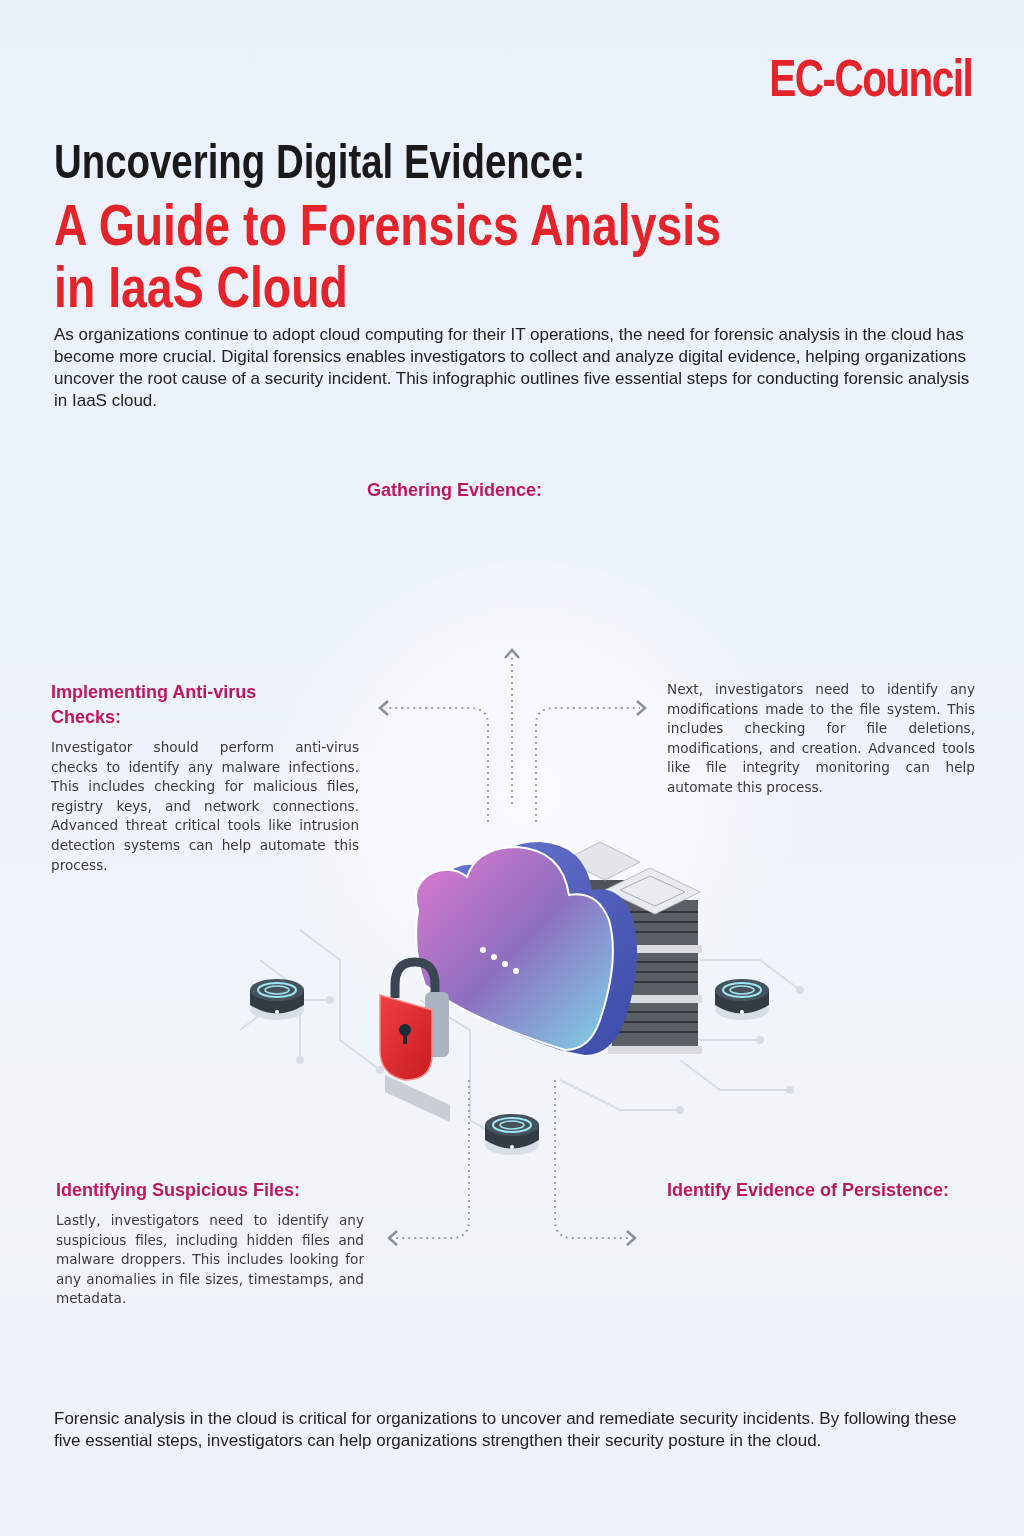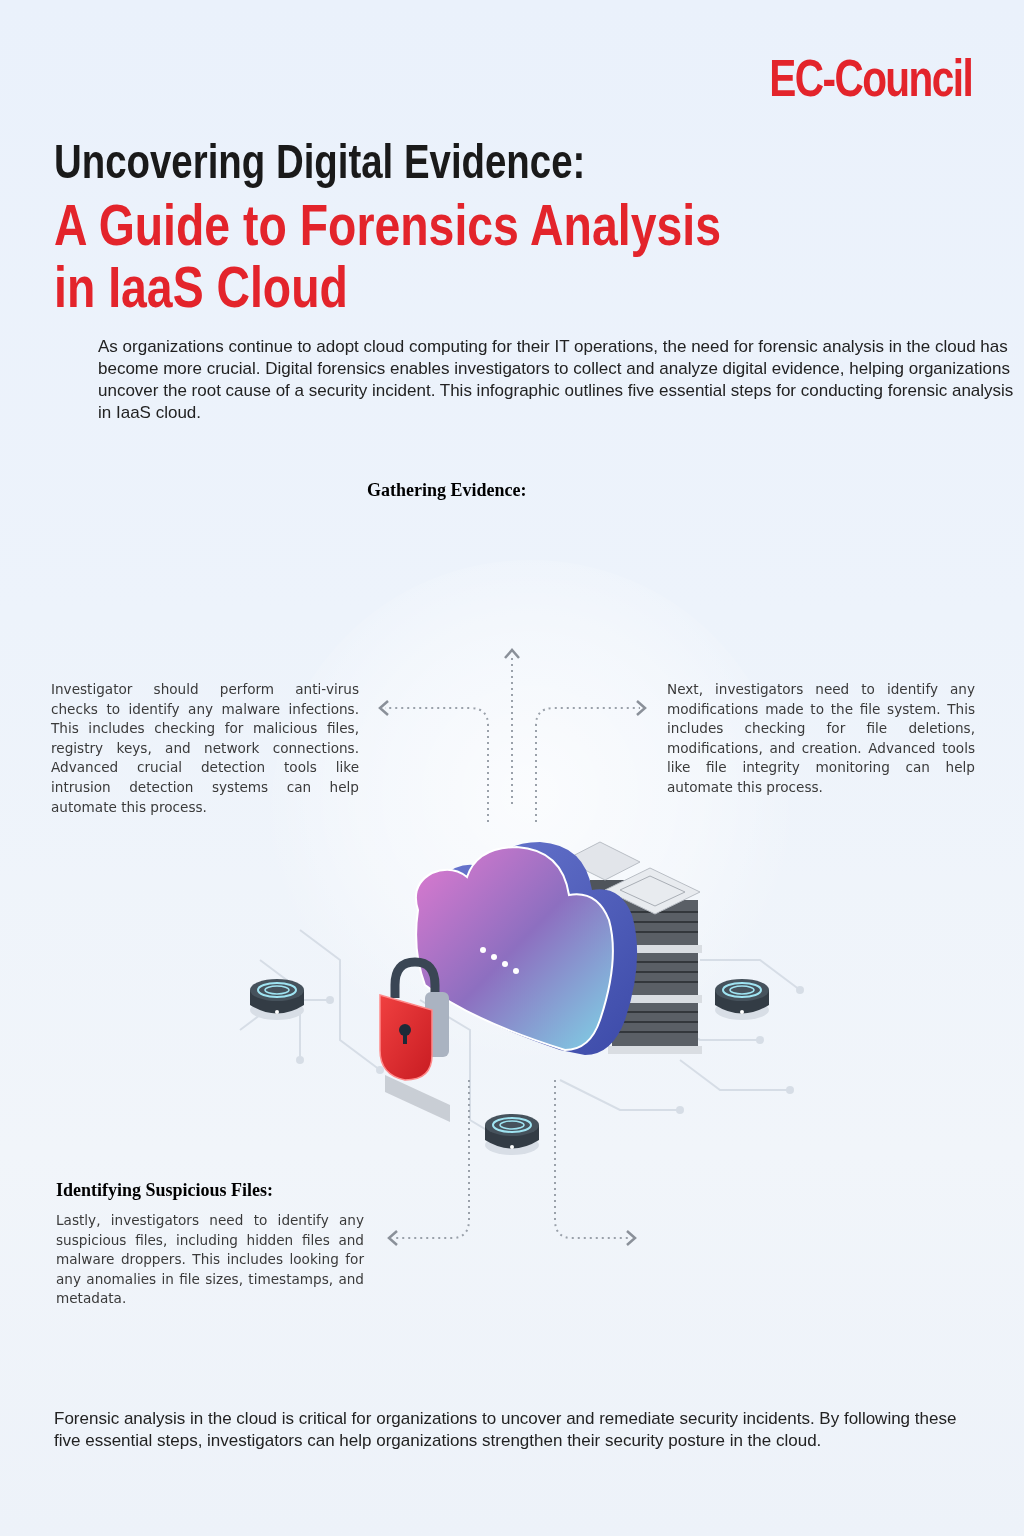--- a/index.html
+++ b/index.html
@@ -26,29 +26,29 @@
       font-family: "Liberation Sans", sans-serif; font-weight: 700;
       transform: scaleX(0.8); transform-origin: left top;
       line-height: 1.08;
     }
     .title .l1 { color: #1a1a1a; font-size: 48px; display: block; }
     .title .l2 { color: #e3242b; font-size: 58px; display: block; margin-top: 6px; }
     .intro, .conclusion {
       position: absolute; left: 54px; width: 920px;
       font-family: "Liberation Sans", sans-serif; font-size: 17px; line-height: 22px; color: #222;
     }
-    .intro { top: 336px; margin-left: 44px; }
+    .intro { top: 324px; }
     .conclusion { top: 1408px; }
     .step {
       position: absolute; width: 308px;
       font-family: "DejaVu Sans", sans-serif;
     }
     .step h3 {
-      color: #000000; font-size: 16.5px; font-weight: 700; line-height: 25px; margin-bottom: 8px;
-      font-family: Liberation Serif, serif; font-size: 18px;
+      color: #be185d; font-size: 16.5px; font-weight: 700; line-height: 25px; margin-bottom: 8px;
+      font-family: Liberation Sans, sans-serif; font-size: 18px;
     }
     .step p {
       font-size: 13.6px; line-height: 19.6px; color: #3a3a3a; text-align: justify;
       font-family: "DejaVu Sans", sans-serif;
     }
     .s-top { left: 367px; top: 478px; }
     .s-left { left: 51px; top: 680px; }
     .s-right { left: 667px; top: 680px; }
     .s-bl { left: 56px; top: 1178px; }
     .s-br { left: 667px; top: 1178px; }
@@ -201,28 +201,30 @@
     <ellipse cx="512" cy="1125" rx="12" ry="4" fill="none" stroke="#9fe4f2" stroke-width="1.5"></ellipse>
     <circle cx="512" cy="1147" r="2" fill="#fff"></circle>
   </g>
 </svg>
 
 <div class="step s-top">
   <h3>Gathering Evidence:</h3>
 </div>
 
 <div class="step s-left">
-  <p>Investigator should perform anti-virus checks to identify any malware infections. This includes checking for malicious files, registry keys, and network connections. Advanced crucial detection tools like intrusion detection systems can help automate this process.</p>
+  <h3 style="width:240px">Implementing Anti-virus Checks:</h3>
+  <p>Investigator should perform anti-virus checks to identify any malware infections. This includes checking for malicious files, registry keys, and network connections. Advanced threat critical tools like intrusion detection systems can help automate this process.</p>
 </div>
 
 <div class="step s-right">
   <p>Next, investigators need to identify any modifications made to the file system. This includes checking for file deletions, modifications, and creation. Advanced tools like file integrity monitoring can help automate this process.</p>
 </div>
 
 <div class="step s-bl">
   <h3>Identifying Suspicious Files:</h3>
   <p>Lastly, investigators need to identify any suspicious files, including hidden files and malware droppers. This includes looking for any anomalies in file sizes, timestamps, and metadata.</p>
 </div>
 
 <div class="step s-br">
+  <h3>Identify Evidence of Persistence:</h3>
 </div>
 
 <p class="conclusion">Forensic analysis in the cloud is critical for organizations to uncover and remediate security incidents. By following these five essential steps, investigators can help organizations strengthen their security posture in the cloud.</p>
 
 </body></html>

